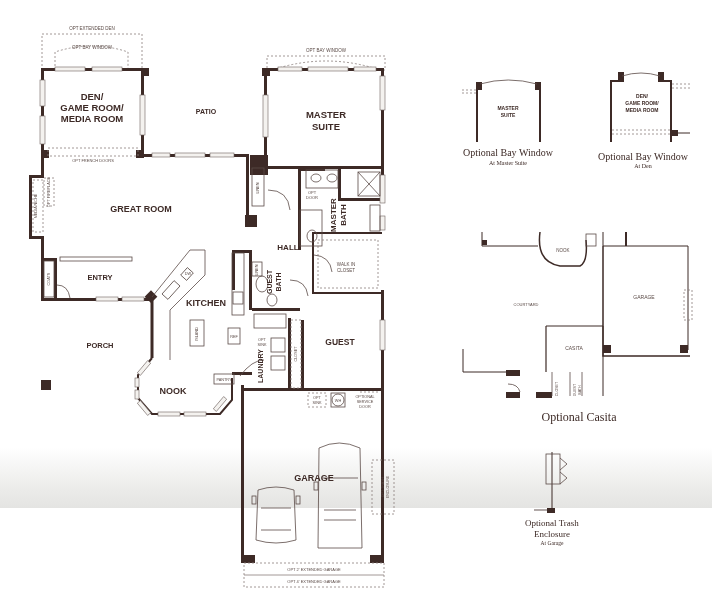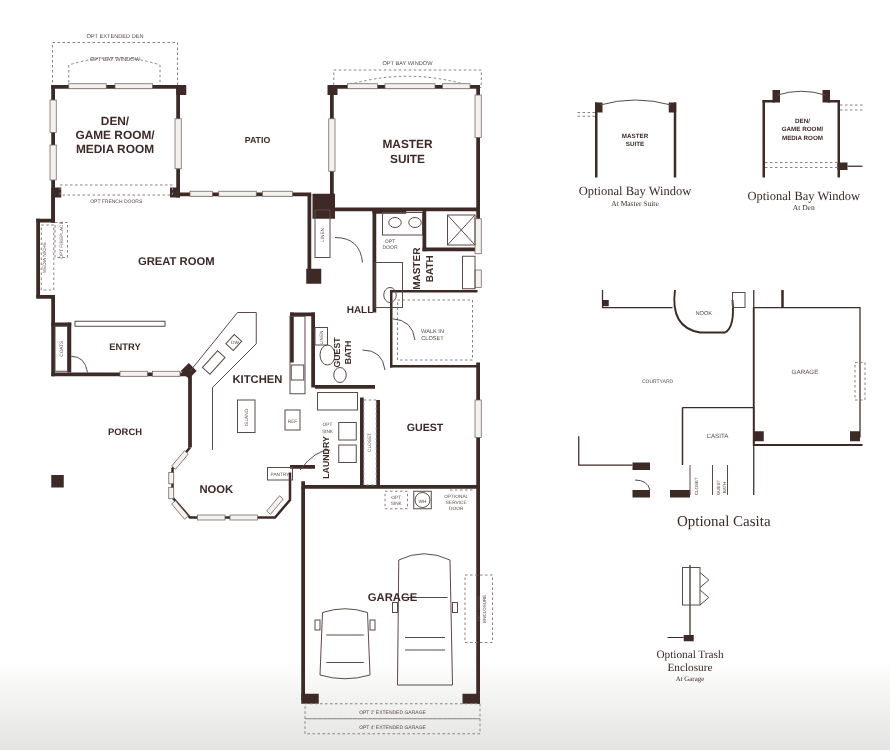--- a/index.html
+++ b/index.html
@@ -1,17 +1,17 @@
 <!DOCTYPE html>
 <html><head>
 <meta charset="utf-8">
 <style>
   html, body { margin:0; padding:0; }
   body { width:712px; height:600px; overflow:hidden; background:#ffffff; font-family:"Liberation Sans", sans-serif; }
-  #stage { position:relative; width:712px; height:600px; background:linear-gradient(to bottom,#ffffff 0%,#ffffff 88%,#ececea 96%,#e4e4e2 100%); }
+  #stage { position:relative; width:712px; height:508px; background:linear-gradient(to bottom,#ffffff 0%,#ffffff 88%,#ececea 96%,#e4e4e2 100%); }
   svg { position:absolute; left:0; top:0; }
   .wall { fill:#3d2a26; }
   .line { stroke:#3d2a26; fill:none; }
   .thin { stroke:#5a4a46; fill:none; stroke-width:0.8; }
   .dash { stroke:#8a7f7c; fill:none; stroke-width:0.8; stroke-dasharray:2 2; }
   .win { fill:#f4f2ef; stroke:#6e625f; stroke-width:0.6; }
   .room { font-family:"Liberation Sans", sans-serif; font-weight:bold; fill:#3d2a26; text-anchor:middle; }
   .small { font-family:"Liberation Sans", sans-serif; fill:#5a4a46; text-anchor:middle; }
   .caption { font-family:"Liberation Serif", serif; fill:#3d2a26; text-anchor:middle; }
   .sub { font-family:"Liberation Serif", serif; fill:#3d2a26; text-anchor:middle; }

